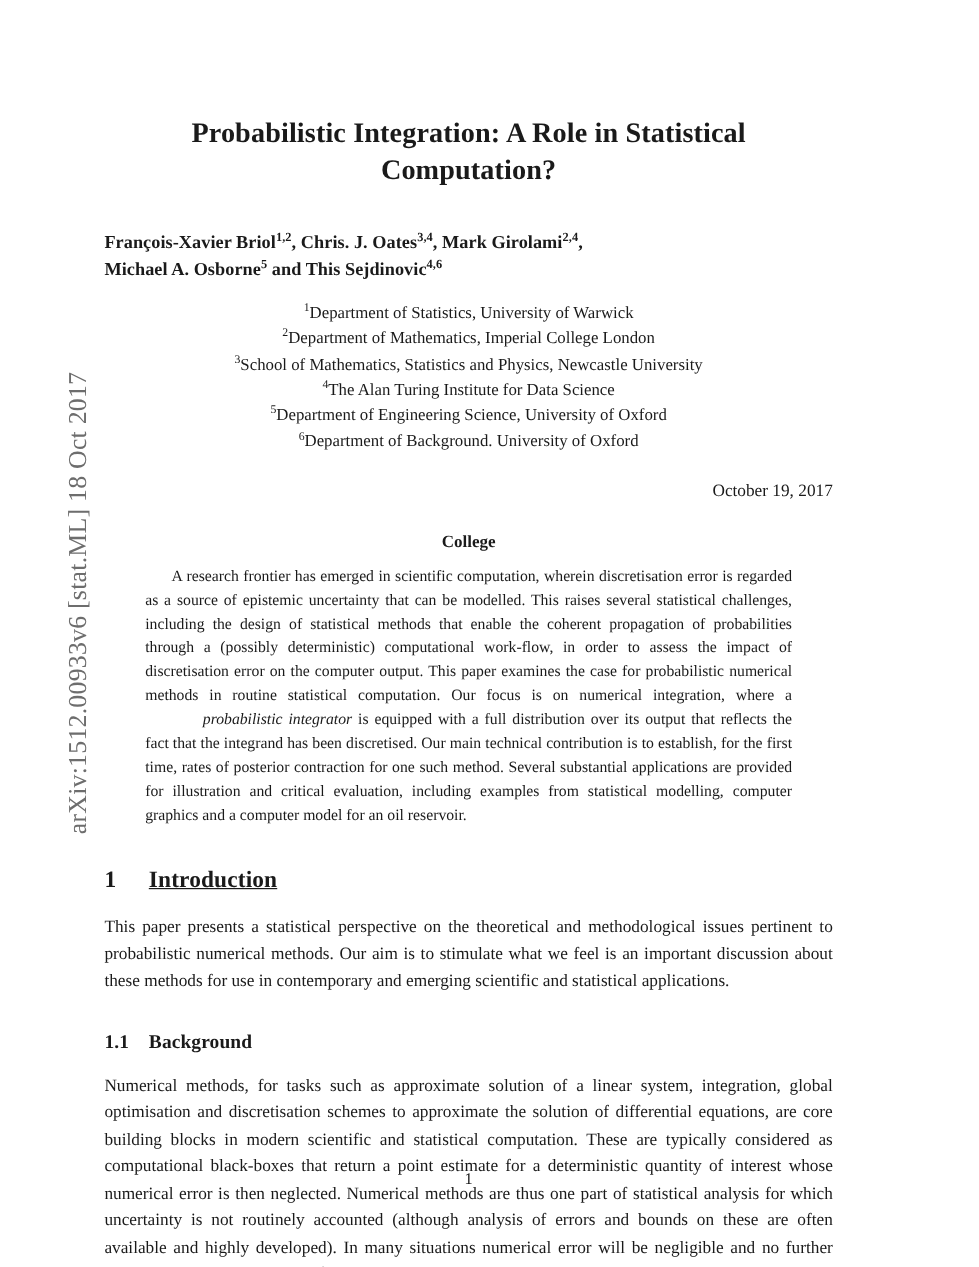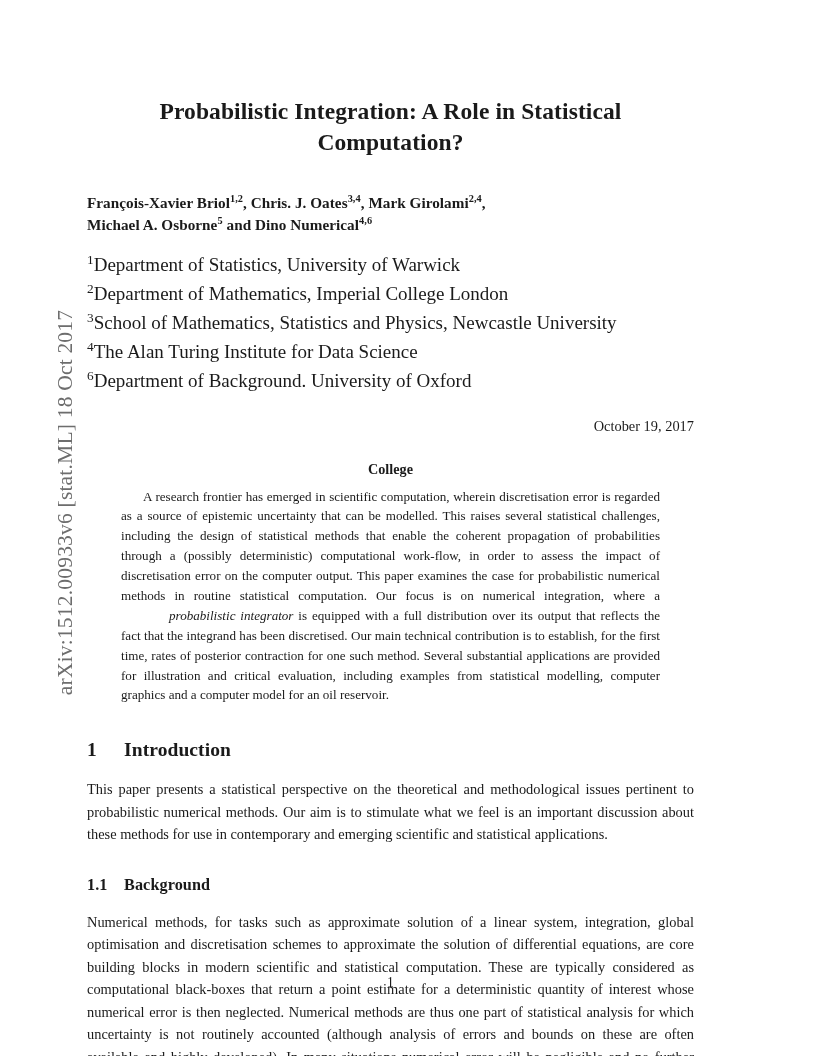--- a/index.html
+++ b/index.html
@@ -74,22 +74,23 @@
   sup {
     font-size: 0.68em;
     vertical-align: super;
     line-height: 0;
     font-weight: bold;
   }
 
   
   #affiliations-block {
     margin-top: 16px;
-    font-size: 19px;
+    font-size: 14px;
     line-height: 1.52;
+    text-align: center;
   }
   .affiliation-line { display: block; }
   .affiliation-line sup {
     font-weight: normal;
     font-size: 0.7em;
   }
 
   
   #date-line {
     margin-top: 22px;
@@ -124,21 +125,21 @@
     margin: 0;
     letter-spacing: 0.1px;
   }
   .subsection-heading {
     font-size: 16.2px;
     font-weight: bold;
     margin: 0;
     letter-spacing: 0.1px;
   }
   .heading-num { display: inline-block; }
-  #section-1 { margin-top: 34px; }
+  #section-1 { margin-top: 34px; text-decoration: underline; }
   .heading-num-1 { width: 37px; }
   .heading-num-11 { width: 37px; }
   #subsection-11 { margin-top: 30px; }
 
   .body-paragraph {
     font-size: 14.4px;
     line-height: 1.56;
     text-align: justify;
     margin: 0;
     hyphens: auto;
@@ -167,28 +168,29 @@
 
   <div id="title-block">
     <h1 class="paper-title">
       <span class="title-line">Probabilistic Integration: A Role in Statistical</span>
       <span class="title-line">Computation?</span>
     </h1>
   </div>
 
   <div id="authors-block">
     <span class="author-line"><span>François-Xavier Briol</span><sup>1,2</sup><span>, </span><span>Chris. J. Oates</span><sup>3,4</sup><span>, </span><span>Mark Girolami</span><sup>2,4</sup><span>,</span></span>
-    <span class="author-line"><span>Michael A. Osborne</span><sup>5</sup><span> and </span><span>Dino Numerical</span><sup>4,6</sup></span>
+    <span class="author-line"><span>Michael A. Osborne</span><sup>5</sup><span> and </span><span>This Sejdinovic</span><sup>4,6</sup></span>
   </div>
 
   <div id="affiliations-block">
     <span class="affiliation-line"><sup>1</sup><span>Department of Statistics, University of Warwick</span></span>
     <span class="affiliation-line"><sup>2</sup><span>Department of Mathematics, Imperial College London</span></span>
     <span class="affiliation-line"><sup>3</sup><span>School of Mathematics, Statistics and Physics, Newcastle University</span></span>
     <span class="affiliation-line"><sup>4</sup><span>The Alan Turing Institute for Data Science</span></span>
+    <span class="affiliation-line"><sup>5</sup><span>Department of Engineering Science, University of Oxford</span></span>
     <span class="affiliation-line"><sup>6</sup><span>Department of Background. University of Oxford</span></span>
   </div>
 
   <div id="date-line">October 19, 2017</div>
 
   <div id="abstract-block">
     <div id="abstract-heading">College</div>
     <div id="abstract-body"><span>A research frontier has emerged in scientific computation, wherein discretisation error is regarded as a source of epistemic uncertainty that can be modelled. This raises several statistical challenges, including the design of statistical methods that enable the coherent propagation of probabilities through a (possibly deterministic) computational work-flow, in order to assess the impact of discretisation error on the computer output. This paper examines the case for probabilistic numerical methods in routine statistical computation. Our focus is on numerical integration, where a </span><i>probabilistic integrator</i><span> is equipped with a full distribution over its output that reflects the fact that the integrand has been discretised. Our main technical contribution is to establish, for the first time, rates of posterior contraction for one such method. Several substantial applications are provided for illustration and critical evaluation, including examples from statistical modelling, computer graphics and a computer model for an oil reservoir.</span></div>
   </div>
 

